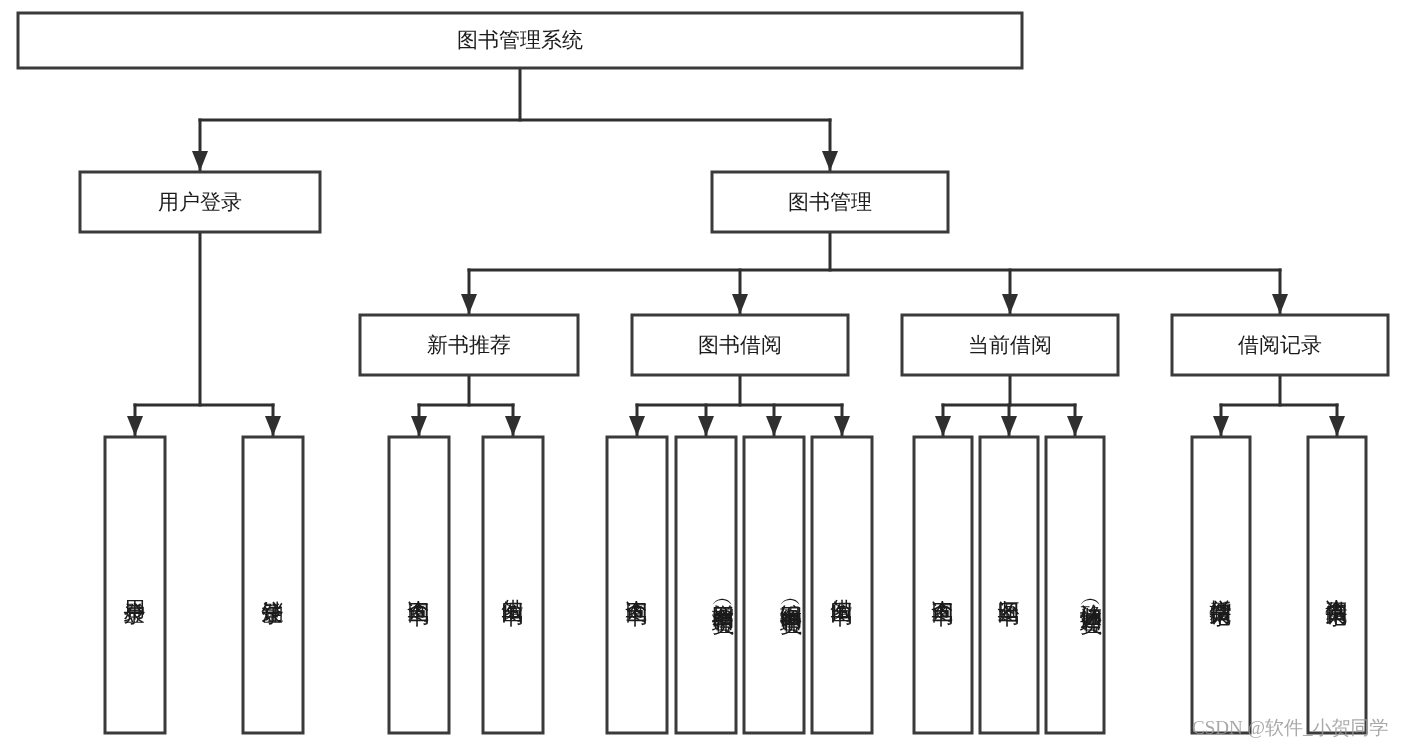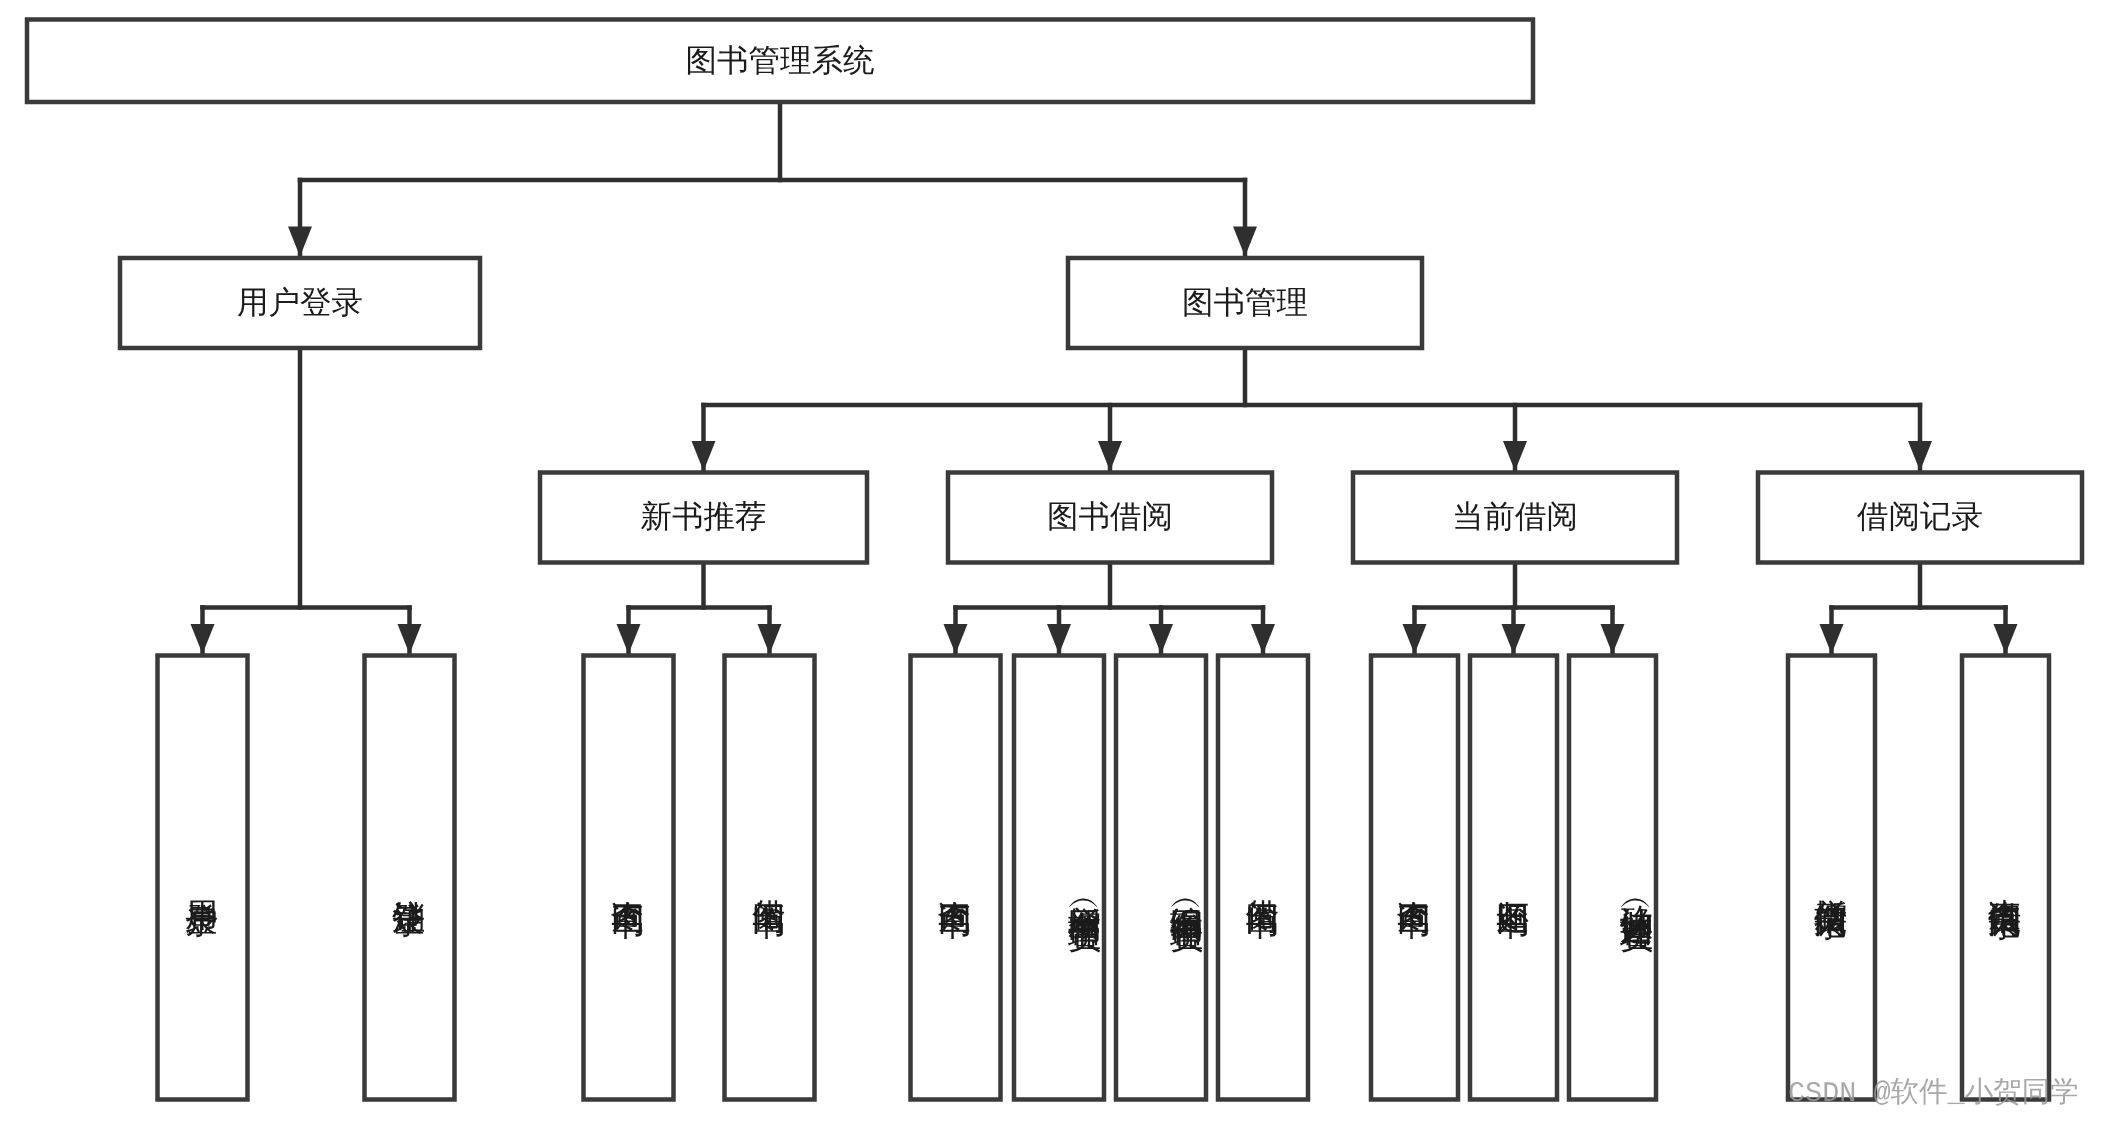--- a/index.html
+++ b/index.html
@@ -61,21 +61,21 @@
     letter-spacing: 1.5px;
     text-align: center;
     display: flex;
     align-items: flex-start;
     justify-content: center;
     white-space: nowrap;
     pointer-events: none;
   }
   .watermark {
     position: absolute;
-    font-family: Liberation Mono, monospace;
+    font-family: Liberation Serif, serif;
     font-size: 19px;
     color: #9a9a9a;
     white-space: nowrap;
     opacity: 0.85;
   }
 </style>
 </head>
 <body>
 
 <div id="diagram-root">

